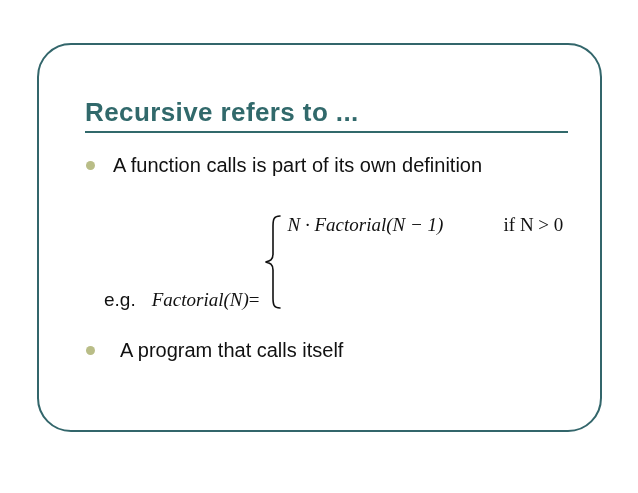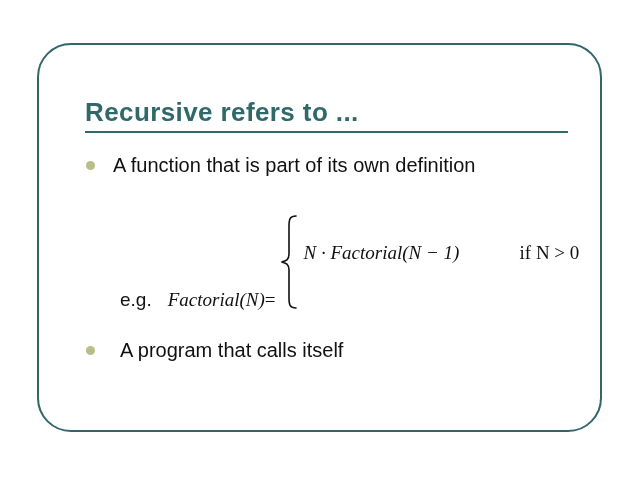--- a/index.html
+++ b/index.html
@@ -92,21 +92,20 @@
     align-items: center;
   }
   .eg-label {
     font-family: "Liberation Sans", sans-serif;
     font-size: 19px;
     color: #111111;
     margin-right: 16px;
     align-self: center;
     position: relative;
     top: 38px;
-    margin-left: 16px;
   }
   .eq-lhs {
     font-family: "Liberation Serif", serif;
     font-style: italic;
     font-size: 19px;
     color: #111111;
     white-space: nowrap;
     position: relative;
     top: 38px;
   }
@@ -154,37 +153,36 @@
     text-align: center;
     font-style: normal;
   }
   .case-cond {
     font-family: "Liberation Serif", serif;
     font-style: normal;
     font-size: 19px;
     color: #111111;
     white-space: nowrap;
     padding-left: 6px;
-    margin-top: 28px;
   }
 </style>
 </head>
 <body>
 
 <div class="slide">
 
   <div class="frame"></div>
 
   <div class="title">Recursive refers to ...</div>
 
   <div class="title-rule"></div>
 
   <div class="bullet-row b1">
     <span class="bullet-dot"></span>
-    <span class="bullet-text">A function that is part of its own definition</span>
+    <span class="bullet-text">A function calls is part of its own definition</span>
   </div>
 
   <div class="formula">
 
     <span class="eg-label">e.g.</span>
 
     <span class="eq-lhs">
       <span class="var">Factorial(N)</span><span class="eq-sign">=</span>
     </span>
 

